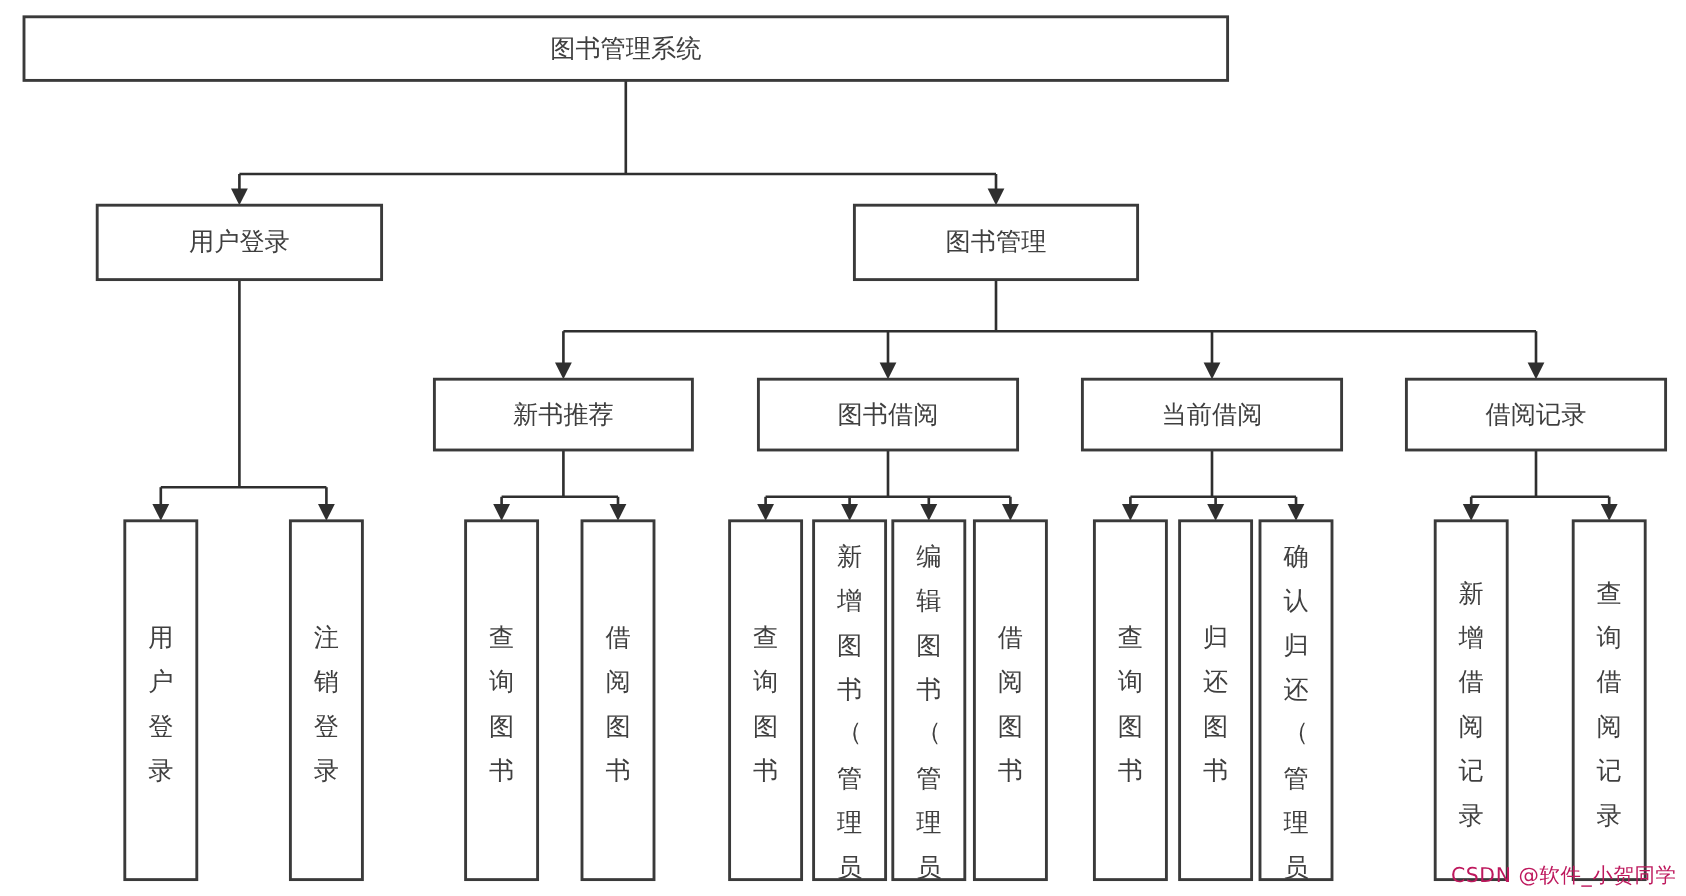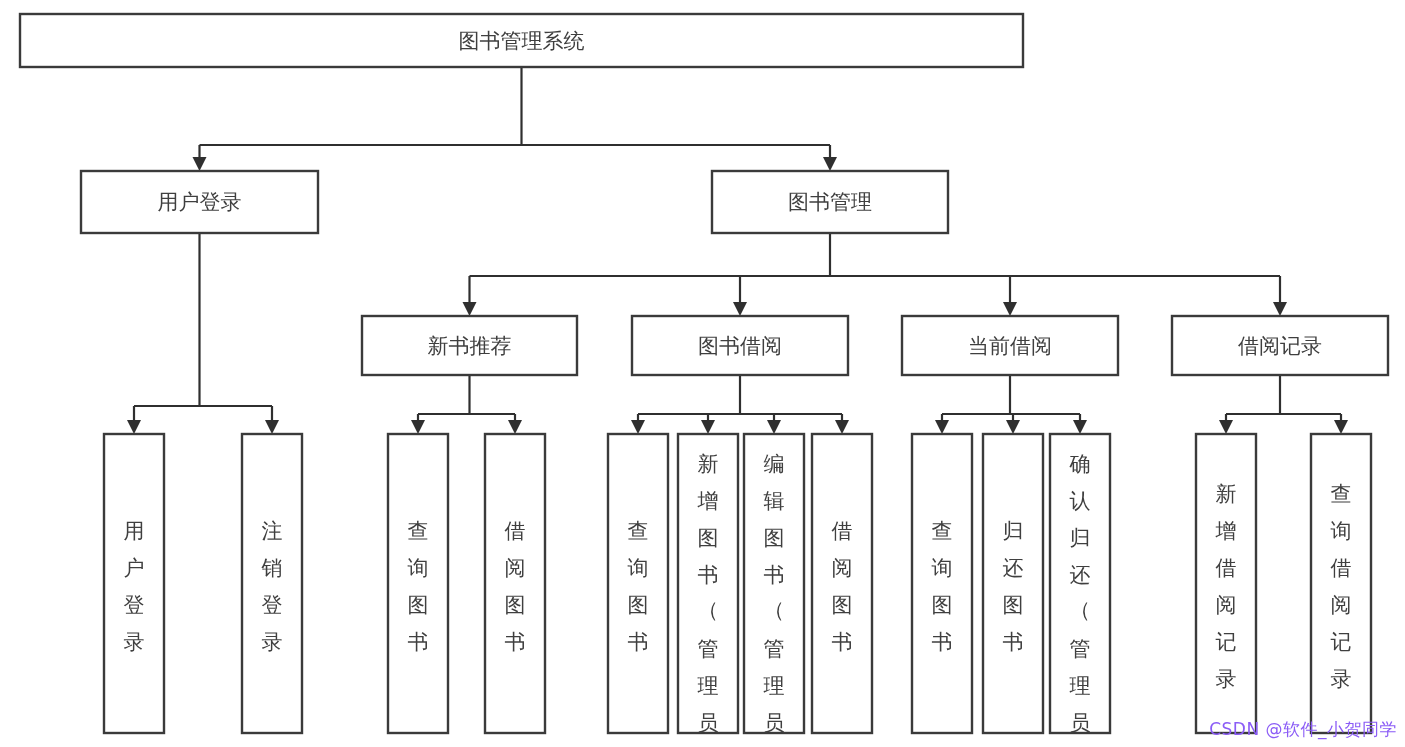--- a/index.html
+++ b/index.html
@@ -54,21 +54,21 @@
   .arrow-head {
     fill: #2f2f2f;
     stroke: none;
   }
   .watermark {
     position: absolute;
     right: 8px;
     bottom: 6px;
     font-family: "DejaVu Sans", "Liberation Sans", sans-serif;
     font-size: 17px;
-    color: #8b5cf6;
+    color: #be185d;
     white-space: nowrap;
     letter-spacing: 0.5px;
     pointer-events: none;
   }
 </style>
 </head>
 <body>
 
 <div id="diagram-root">
 

